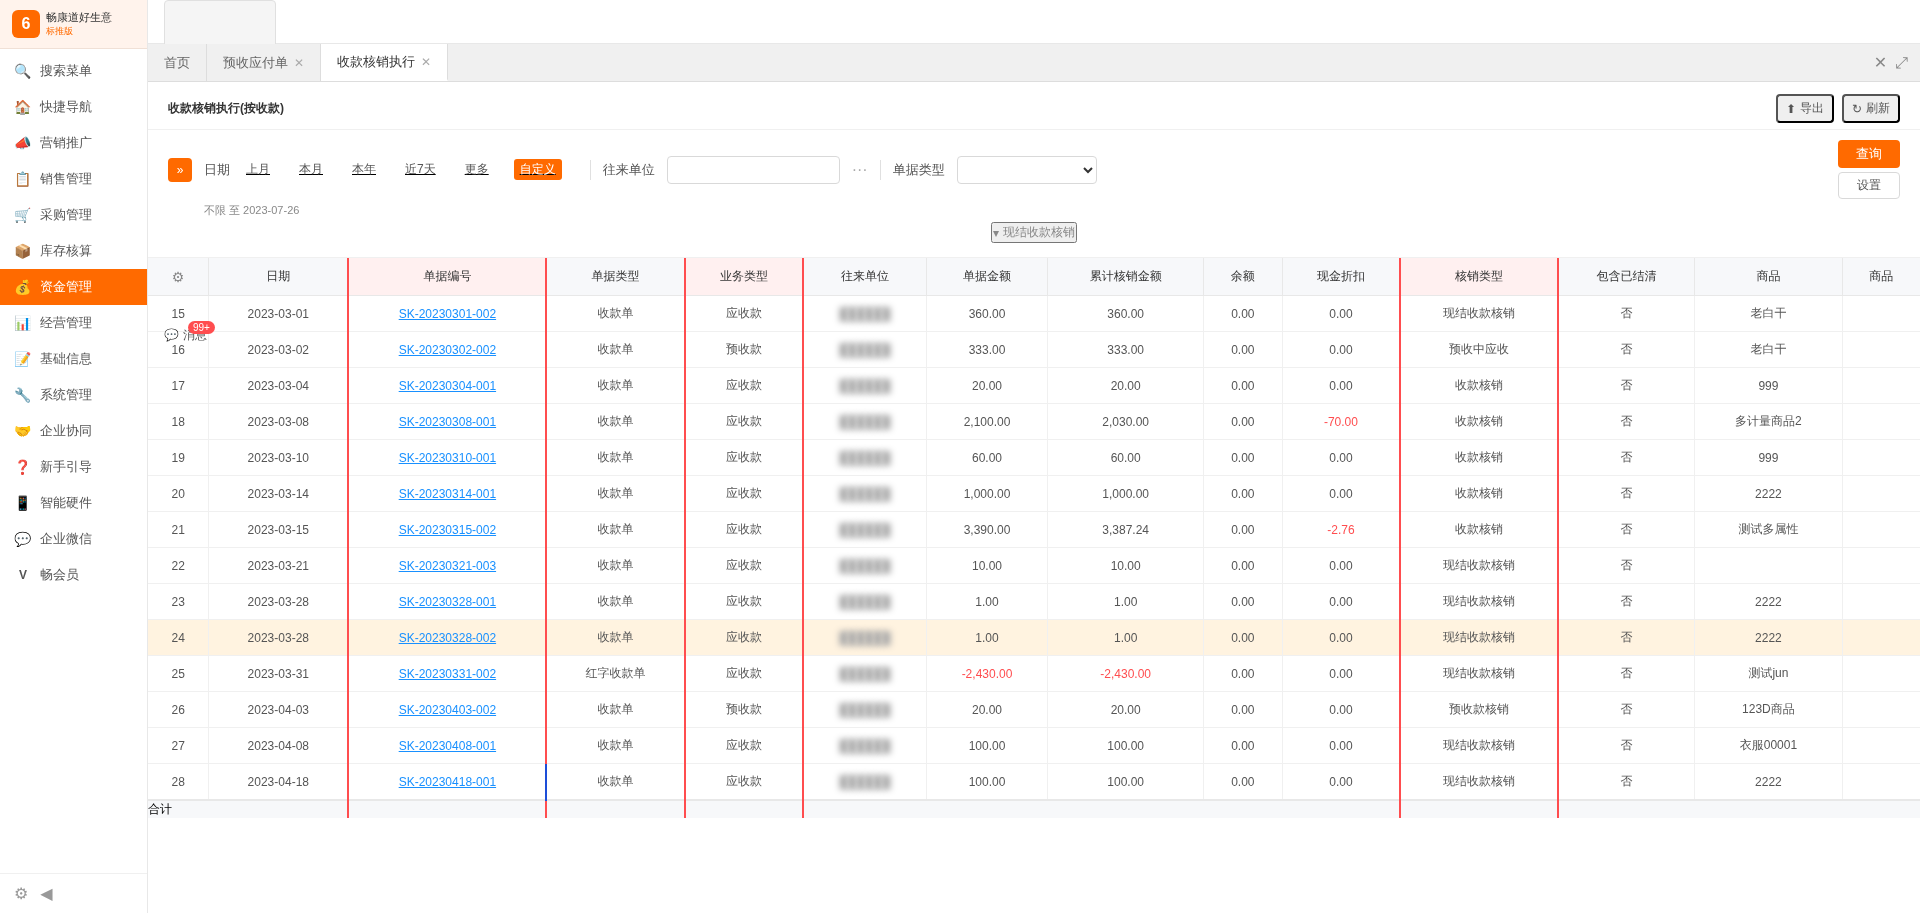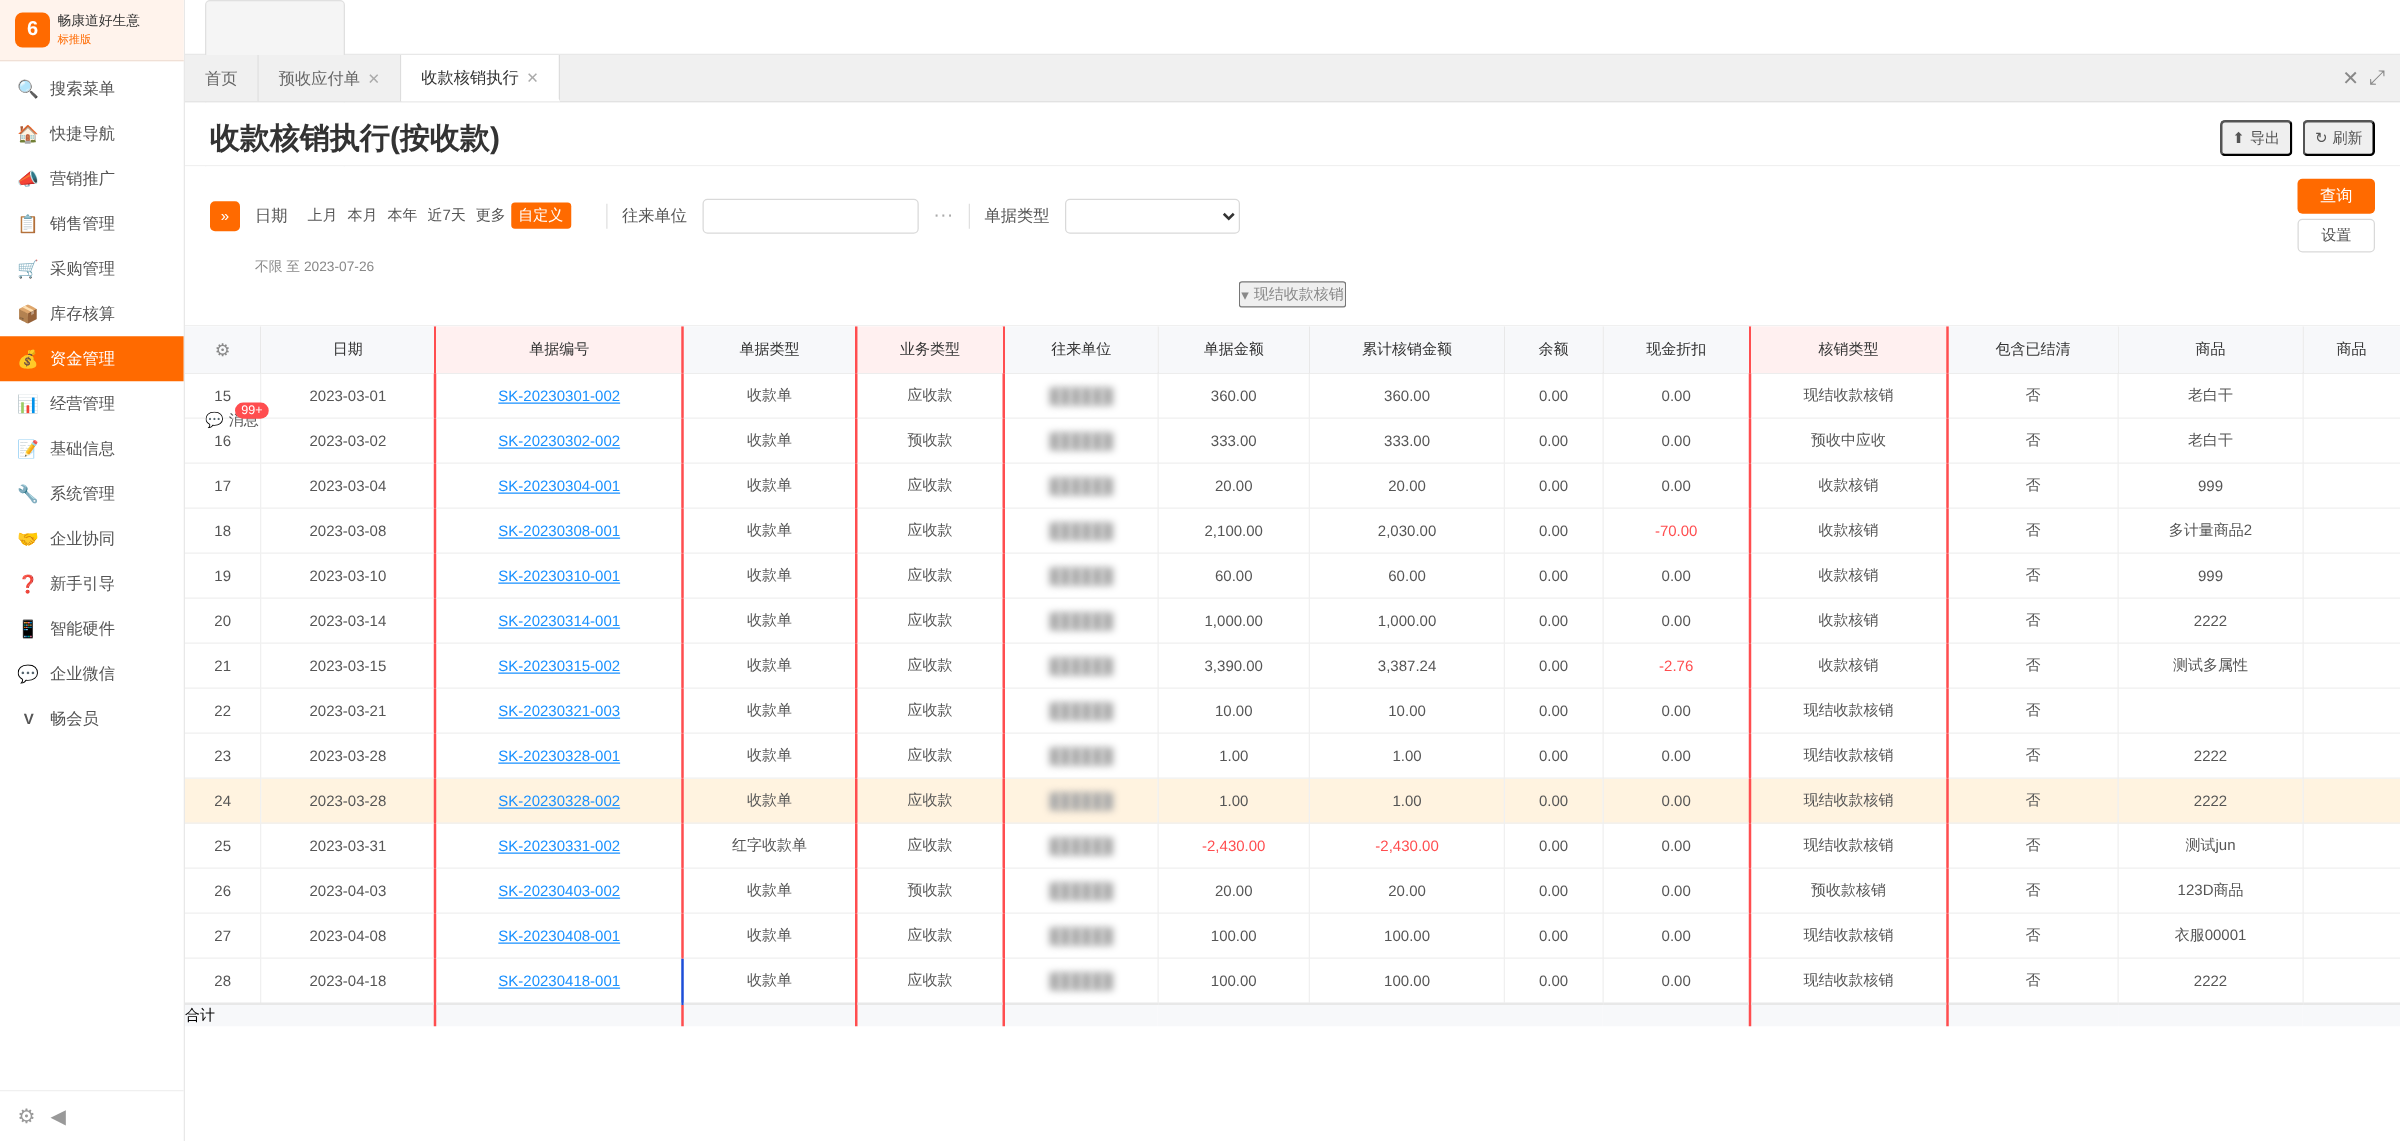--- a/index.html
+++ b/index.html
@@ -35,30 +35,30 @@
     
     .tabbar { height: 38px; background: #f0f0f0; display: flex; align-items: stretch; border-bottom: 1px solid #ddd; }
     .tab { display: flex; align-items: center; padding: 0 16px; gap: 6px; cursor: pointer; font-size: 13px; color: #666; border-right: 1px solid #ddd; background: #f0f0f0; }
     .tab.active { background: #fff; color: #333; font-weight: 500; border-bottom: 2px solid #fff; }
     .tab-close { color: #aaa; font-size: 12px; cursor: pointer; }
     .tabbar-actions { margin-left: auto; display: flex; align-items: center; padding: 0 12px; gap: 8px; }
     .tabbar-action-btn { color: #888; font-size: 16px; cursor: pointer; }
 
     
     .page-header { padding: 12px 20px 6px; background: #fff; display: flex; align-items: center; justify-content: space-between; border-bottom: 1px solid #f0f0f0; }
-    .page-title { font-size: 24px; font-weight: 600; color: #333; }
+    .page-title { font-size: 12px; font-weight: 600; color: #333; }
     .header-actions { display: flex; gap: 8px; }
     .header-btn { display: flex; align-items: center; gap: 4px; color: #555; font-size: 12px; cursor: pointer; padding: 4px 8px; border-radius: 4px; }
 
     
     .filter-bar { background: #fff; padding: 10px 20px; border-bottom: 1px solid #f0f0f0; }
     .filter-row { display: flex; align-items: center; gap: 12px; flex-wrap: wrap; }
     .filter-expand-btn { width: 24px; height: 24px; background: #ff6a00; color: #fff; border: none; border-radius: 4px; cursor: pointer; display: flex; align-items: center; justify-content: center; font-size: 12px; }
     .filter-label { color: #555; font-size: 13px; white-space: nowrap; }
-    .filter-date-options { display: flex; gap: 0; align-items: flex-start; }
+    .filter-date-options { display: flex; gap: 21px; align-items: flex-start; text-decoration: underline; }
     .filter-date-btn { color: #555; font-size: 12px; cursor: pointer; padding: 2px 4px; }
     .filter-date-active { color: #fff; background: #ff6a00; border-radius: 3px; padding: 2px 6px; }
     .filter-date-range { font-size: 11px; color: #888; }
     .filter-separator { width: 1px; height: 20px; background: #e0e0e0; }
     .filter-input { height: 28px; border: 1px solid #d9d9d9; border-radius: 4px; padding: 0 8px; font-size: 12px; color: #333; min-width: 140px; }
     .filter-select { height: 28px; border: 1px solid #d9d9d9; border-radius: 4px; padding: 0 8px; font-size: 12px; color: #333; min-width: 140px; background: #fff; }
     .filter-query-btn { background: #ff6a00; color: #fff; border: none; border-radius: 4px; padding: 5px 18px; font-size: 13px; cursor: pointer; }
     .filter-set-btn { color: #555; font-size: 12px; cursor: pointer; padding: 4px 10px; border: 1px solid #d9d9d9; border-radius: 4px; background: #fff; }
     .filter-expand-more { display: flex; justify-content: center; padding: 4px; }
     .expand-more-btn { color: #888; font-size: 12px; cursor: pointer; display: flex; align-items: center; gap: 4px; }

